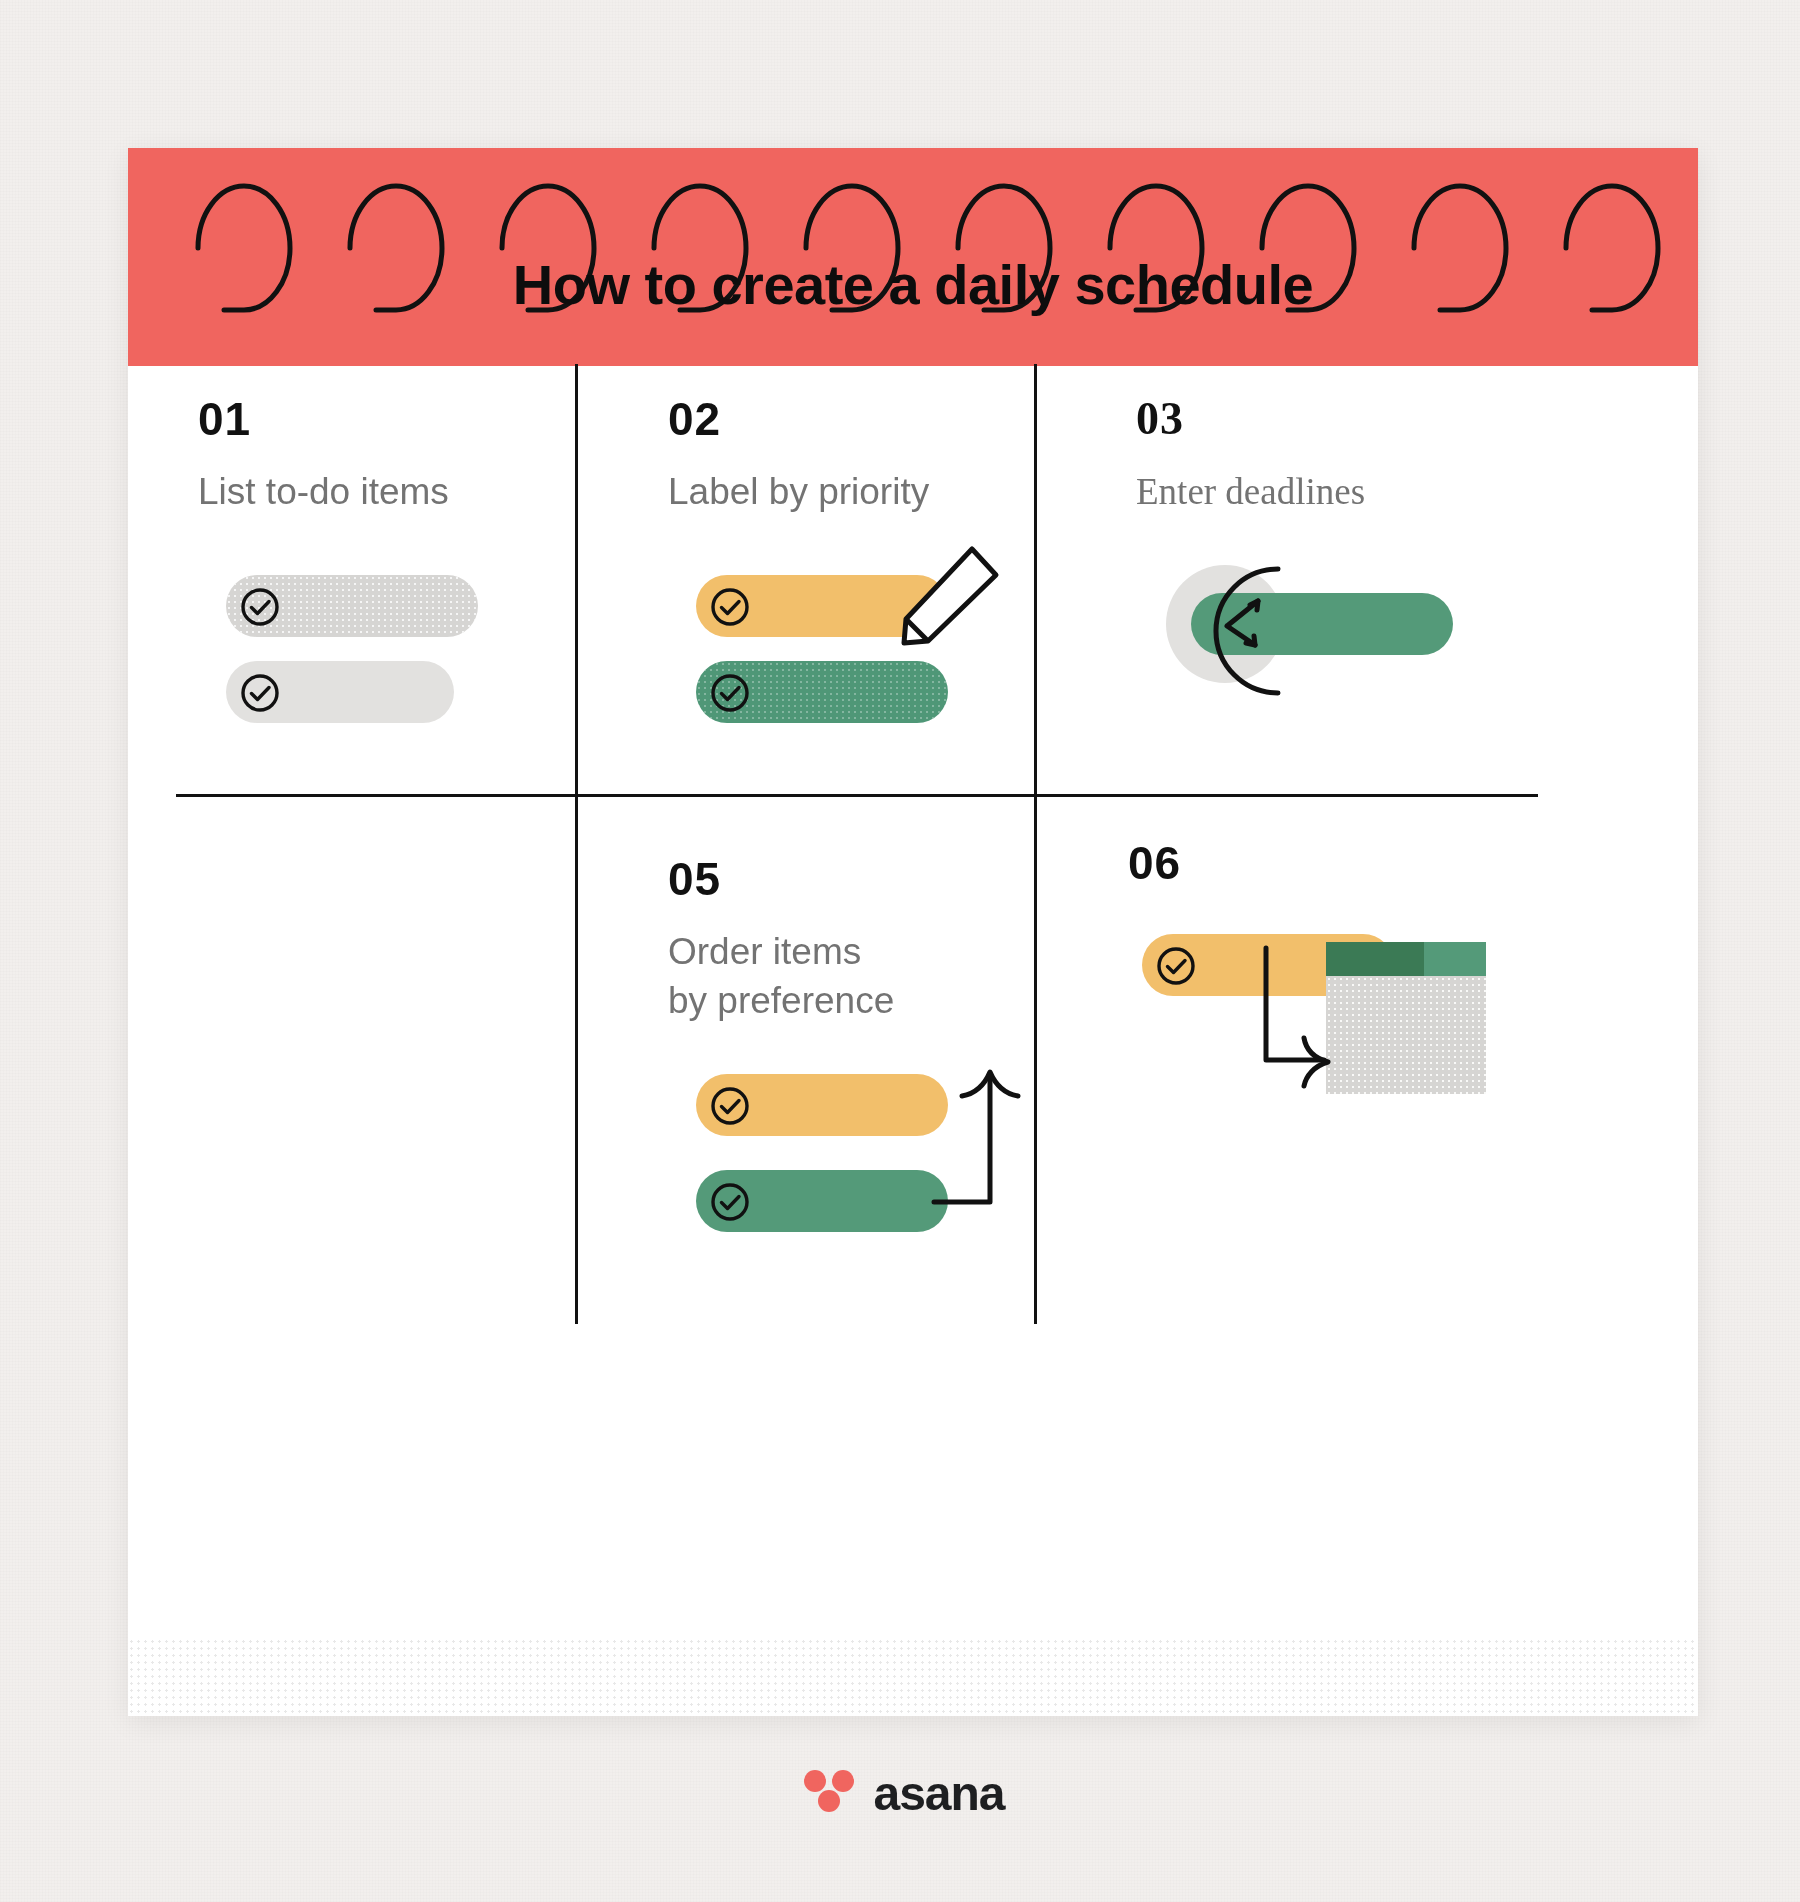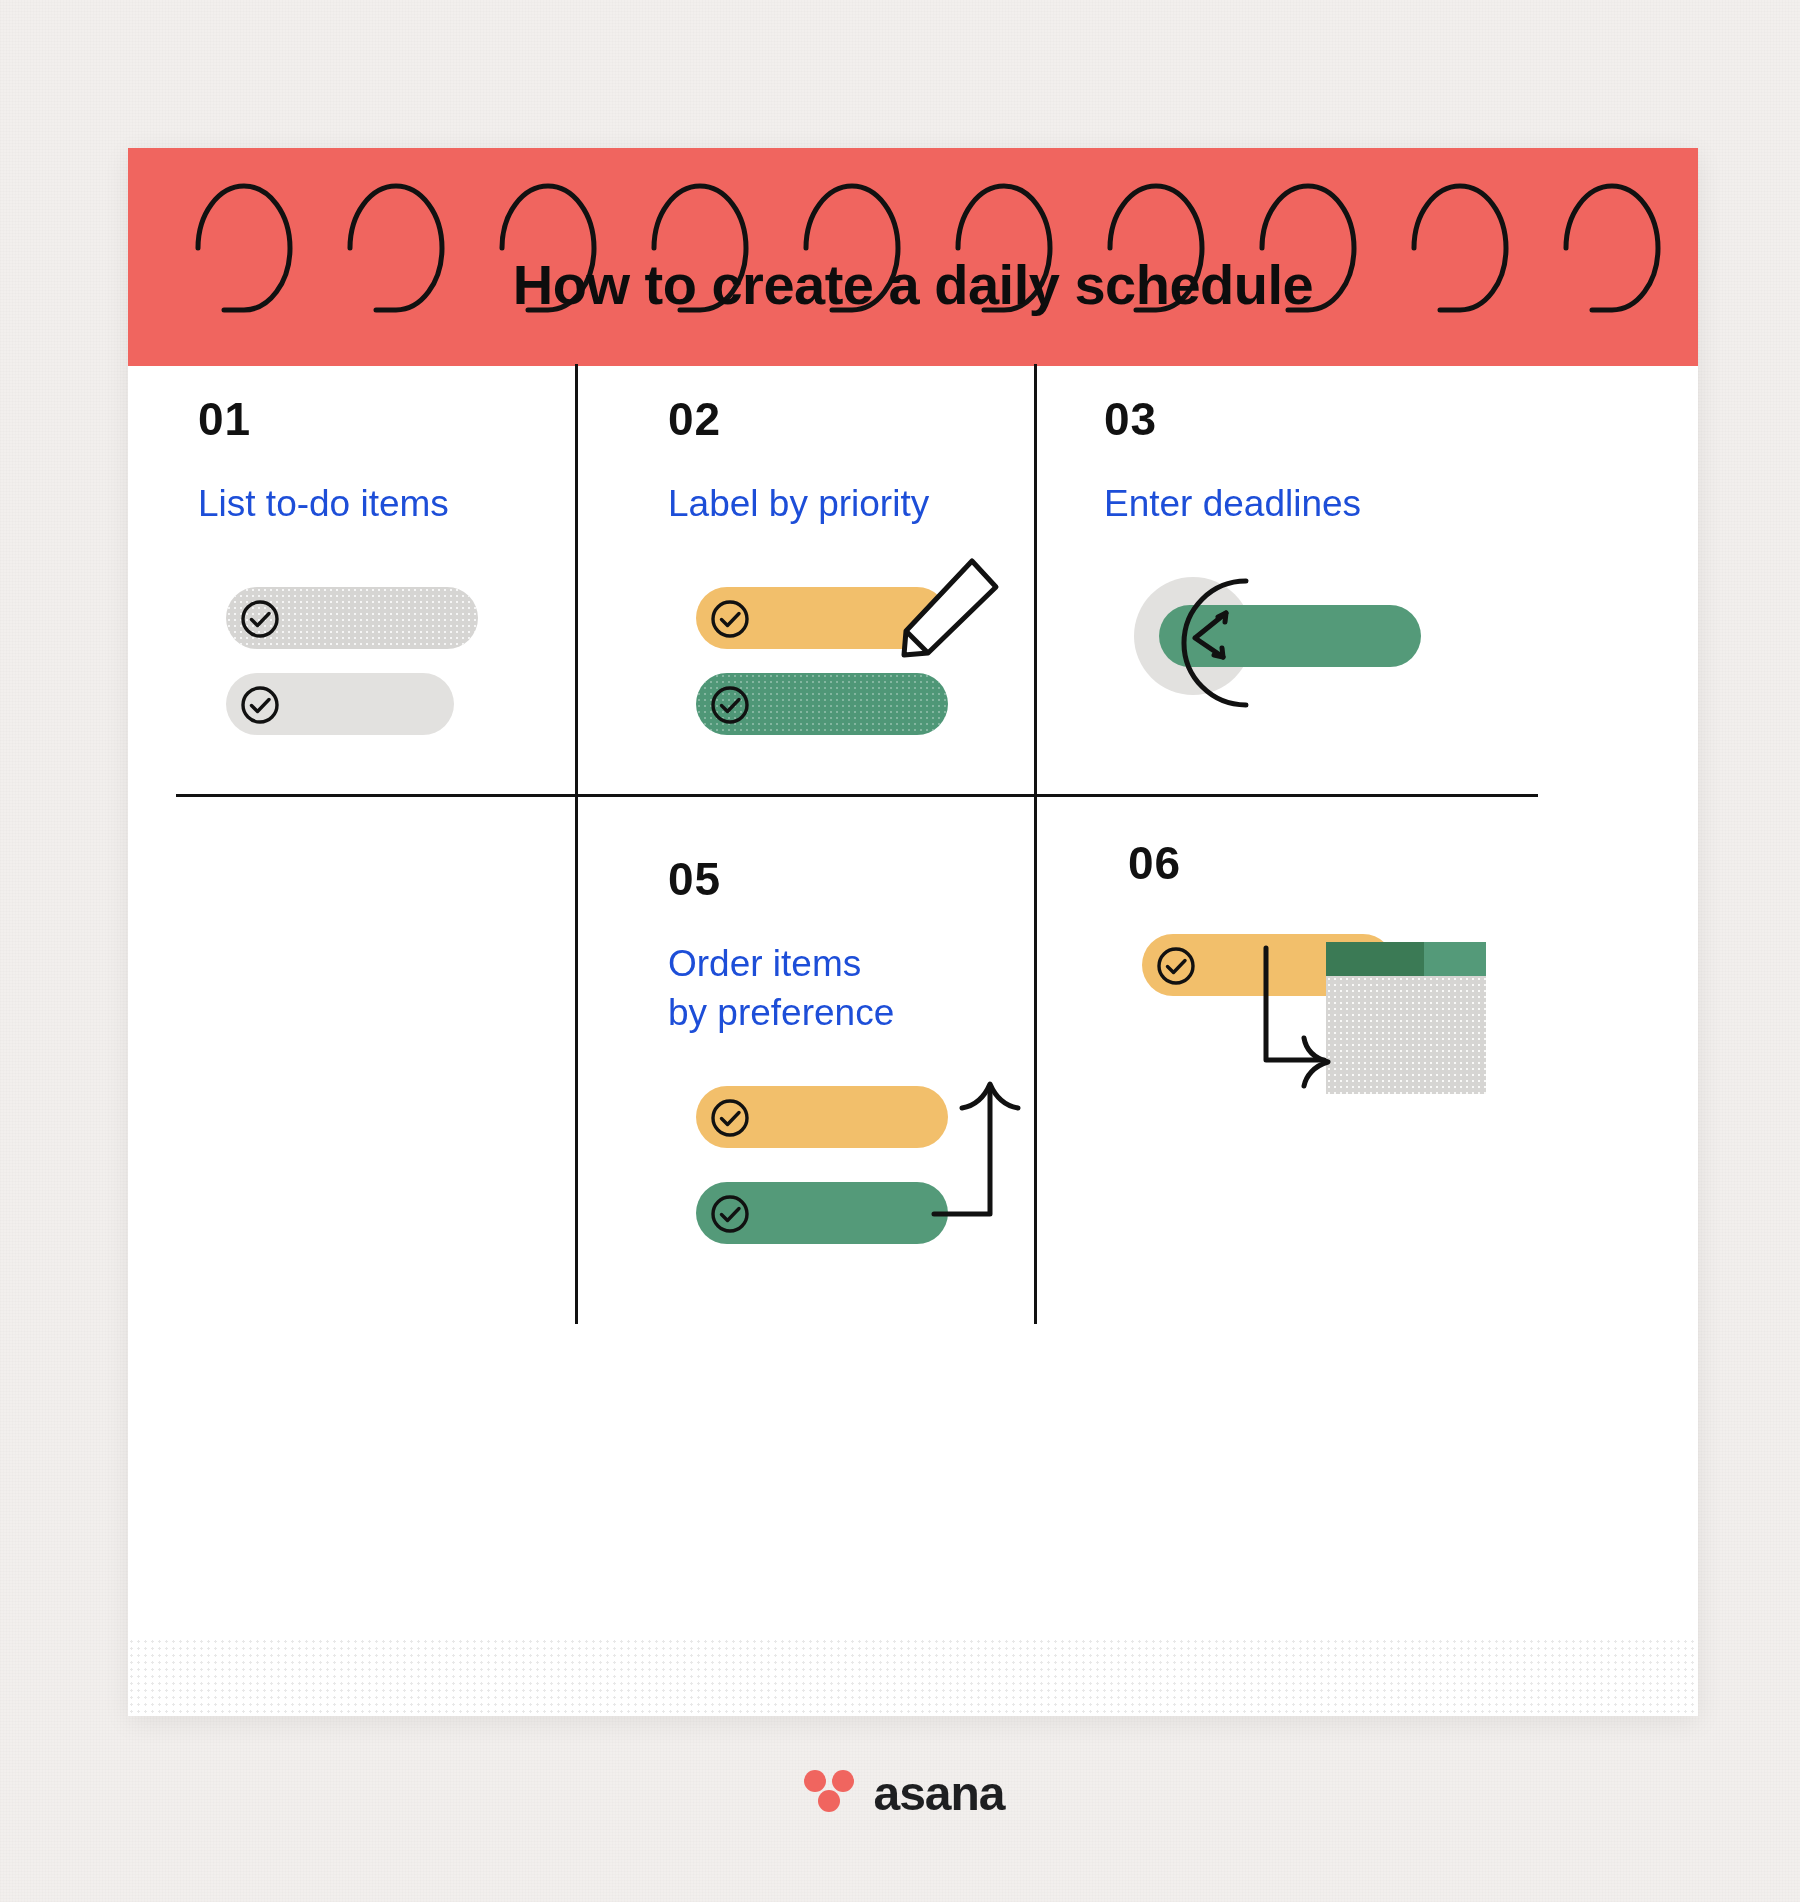--- a/index.html
+++ b/index.html
@@ -71,22 +71,22 @@
   }
   .cell{
     position:absolute;
     box-sizing:border-box;
   }
   .num{
     font-size:46px;font-weight:bold;color:#111;letter-spacing:1px;
     line-height:1;
   }
   .ttl{
-    margin-top:38px;
-    font-size:37px;color:#1d4ed8;line-height:1.32;font-weight:400;
+    margin-top:26px;
+    font-size:37px;color:#737373;line-height:1.32;font-weight:400;
     white-space:pre-line;
   }
   .art{position:relative;width:100%;height:240px;margin-top:34px;}
 
   
   .vline{position:absolute;width:3px;background:#111;}
   .hline{position:absolute;height:3px;background:#111;}
 
   
   .pill{position:absolute;border-radius:999px;}
@@ -189,21 +189,21 @@
           <path d="M13.5 22.5 L19.5 28.5 L31 16.5" fill="none" stroke="#111" stroke-width="3.4" stroke-linecap="round" stroke-linejoin="round"></path>
         </svg>
 
         <svg style="position:absolute;left:212px;top:-18px;" width="130" height="130" viewBox="0 0 130 130">
           <path d="M92 16 L116 42 L48 108 L24 110 L26 86 Z" fill="#ffffff" stroke="#111" stroke-width="5" stroke-linejoin="round"></path>
           <path d="M26 86 L48 108" fill="none" stroke="#111" stroke-width="5" stroke-linejoin="round"></path>
         </svg>
       </div>
     </div>
 
-    <div class="cell" style="left:976px;top:30px;width:380px;">
+    <div class="cell" style="left:1008px;top:30px;width:380px;font-family:Liberation Serif, serif;">
       <div class="num">03</div>
       <div class="ttl">Enter deadlines</div>
       <div class="art">
         <div style="position:absolute;left:30px;top:14px;width:118px;height:118px;border-radius:50%;background:#e2e1df;"></div>
         <div class="pill green" style="left:55px;top:42px;width:262px;height:62px;"></div>
         <svg style="position:absolute;left:-8px;top:-6px;" width="200" height="180" viewBox="0 0 200 180">
           <path d="M 150 24 A 62 62 0 1 0 150 148" fill="none" stroke="#111" stroke-width="5" stroke-linecap="round"></path>
           <path d="M 99 81 L 130 56 M 99 81 L 127 100" fill="none" stroke="#111" stroke-width="5" stroke-linecap="round"></path>
           <path d="M 130 56 L 122 60 M 130 56 L 129 65" fill="none" stroke="#111" stroke-width="5" stroke-linecap="round"></path>
           <path d="M 127 100 L 118 98 M 127 100 L 126 91" fill="none" stroke="#111" stroke-width="5" stroke-linecap="round"></path>

